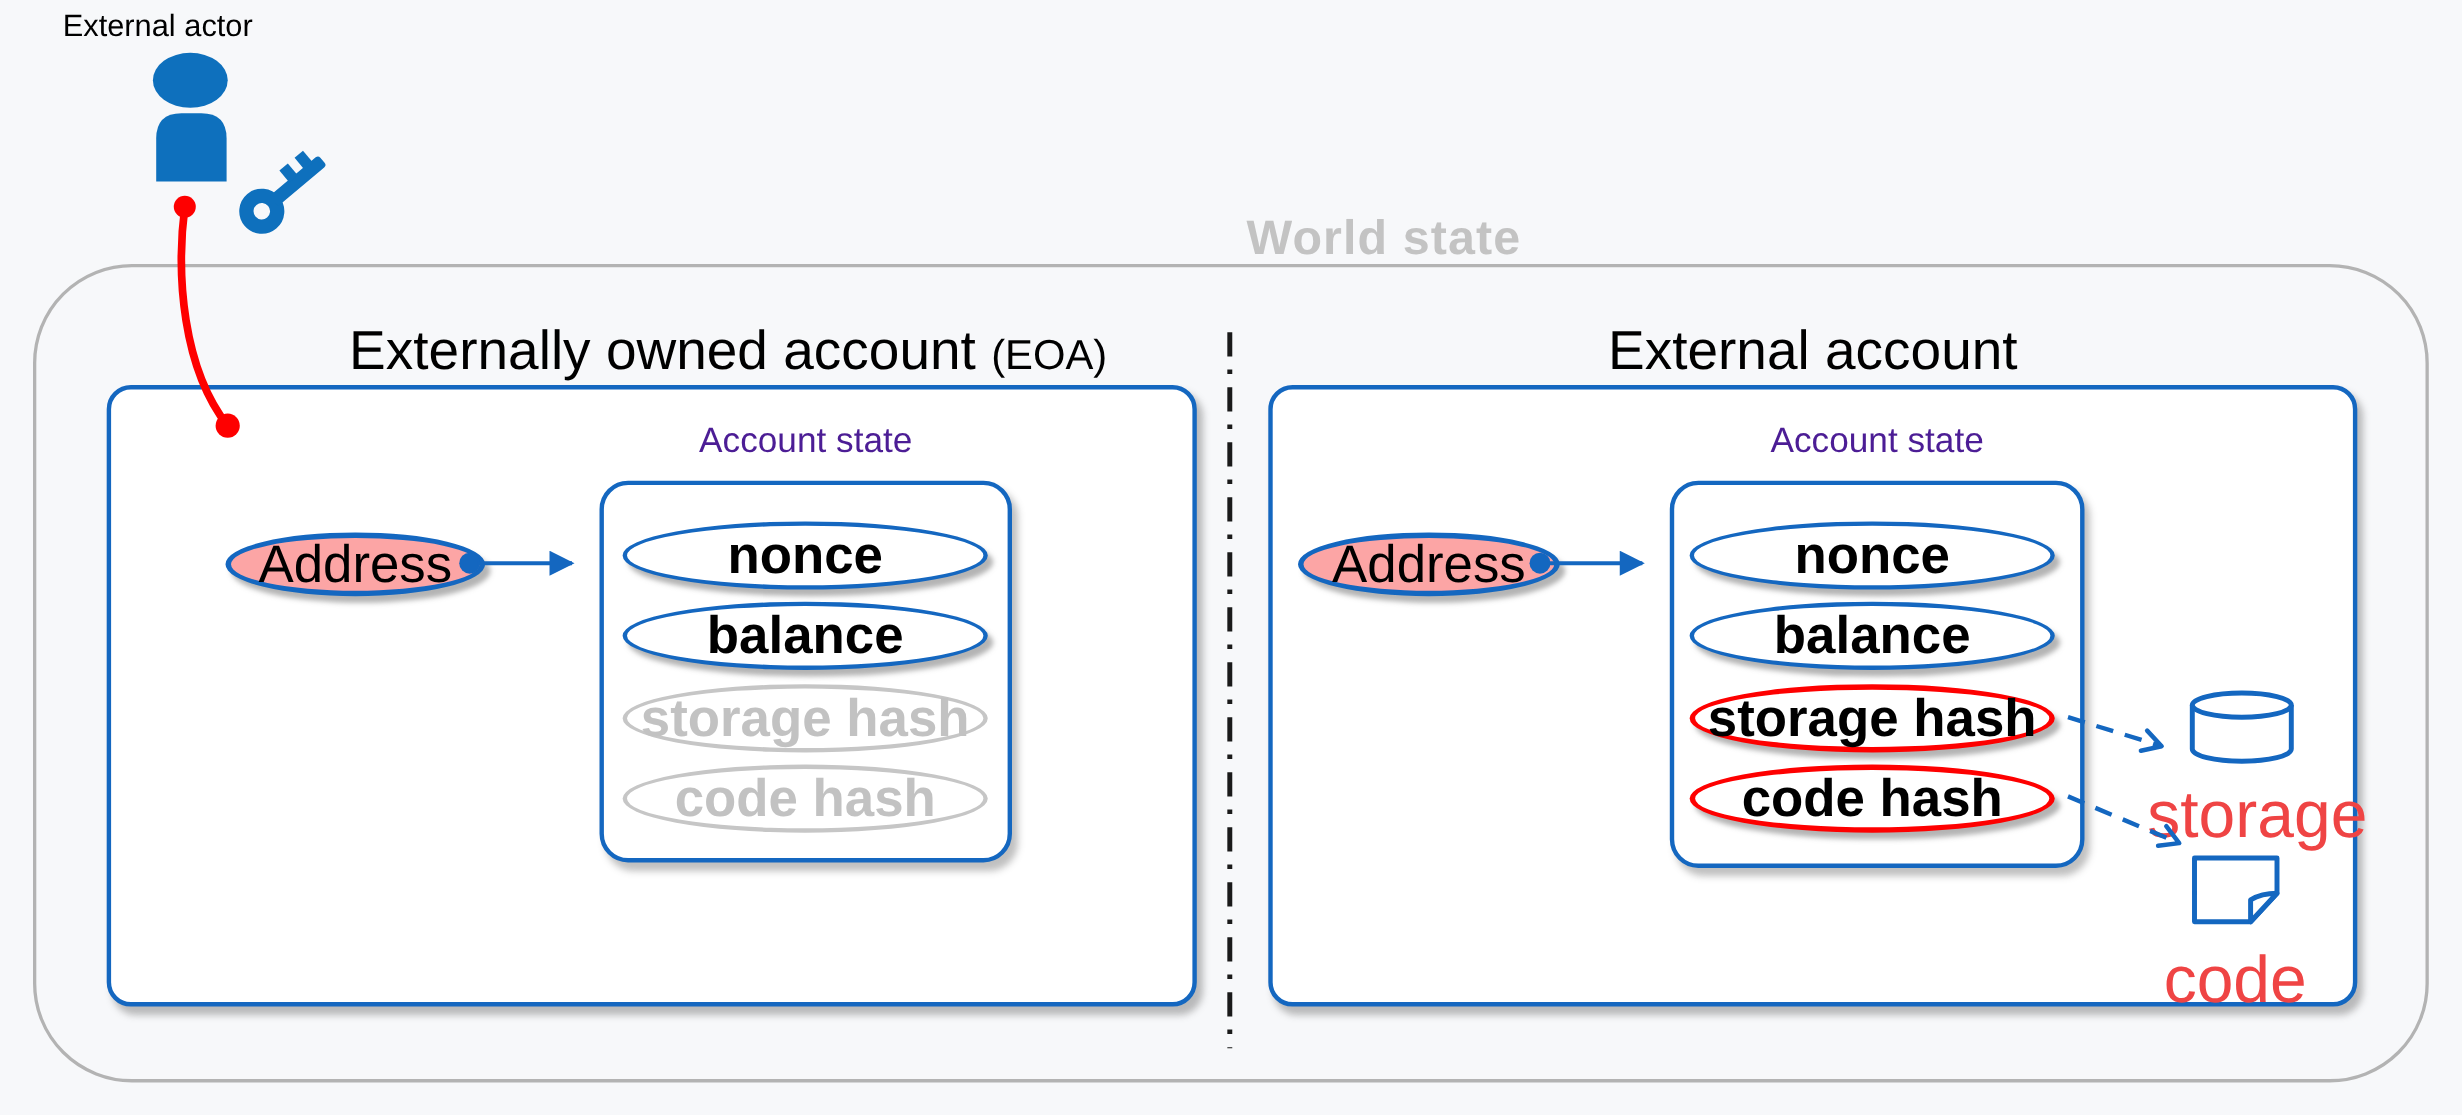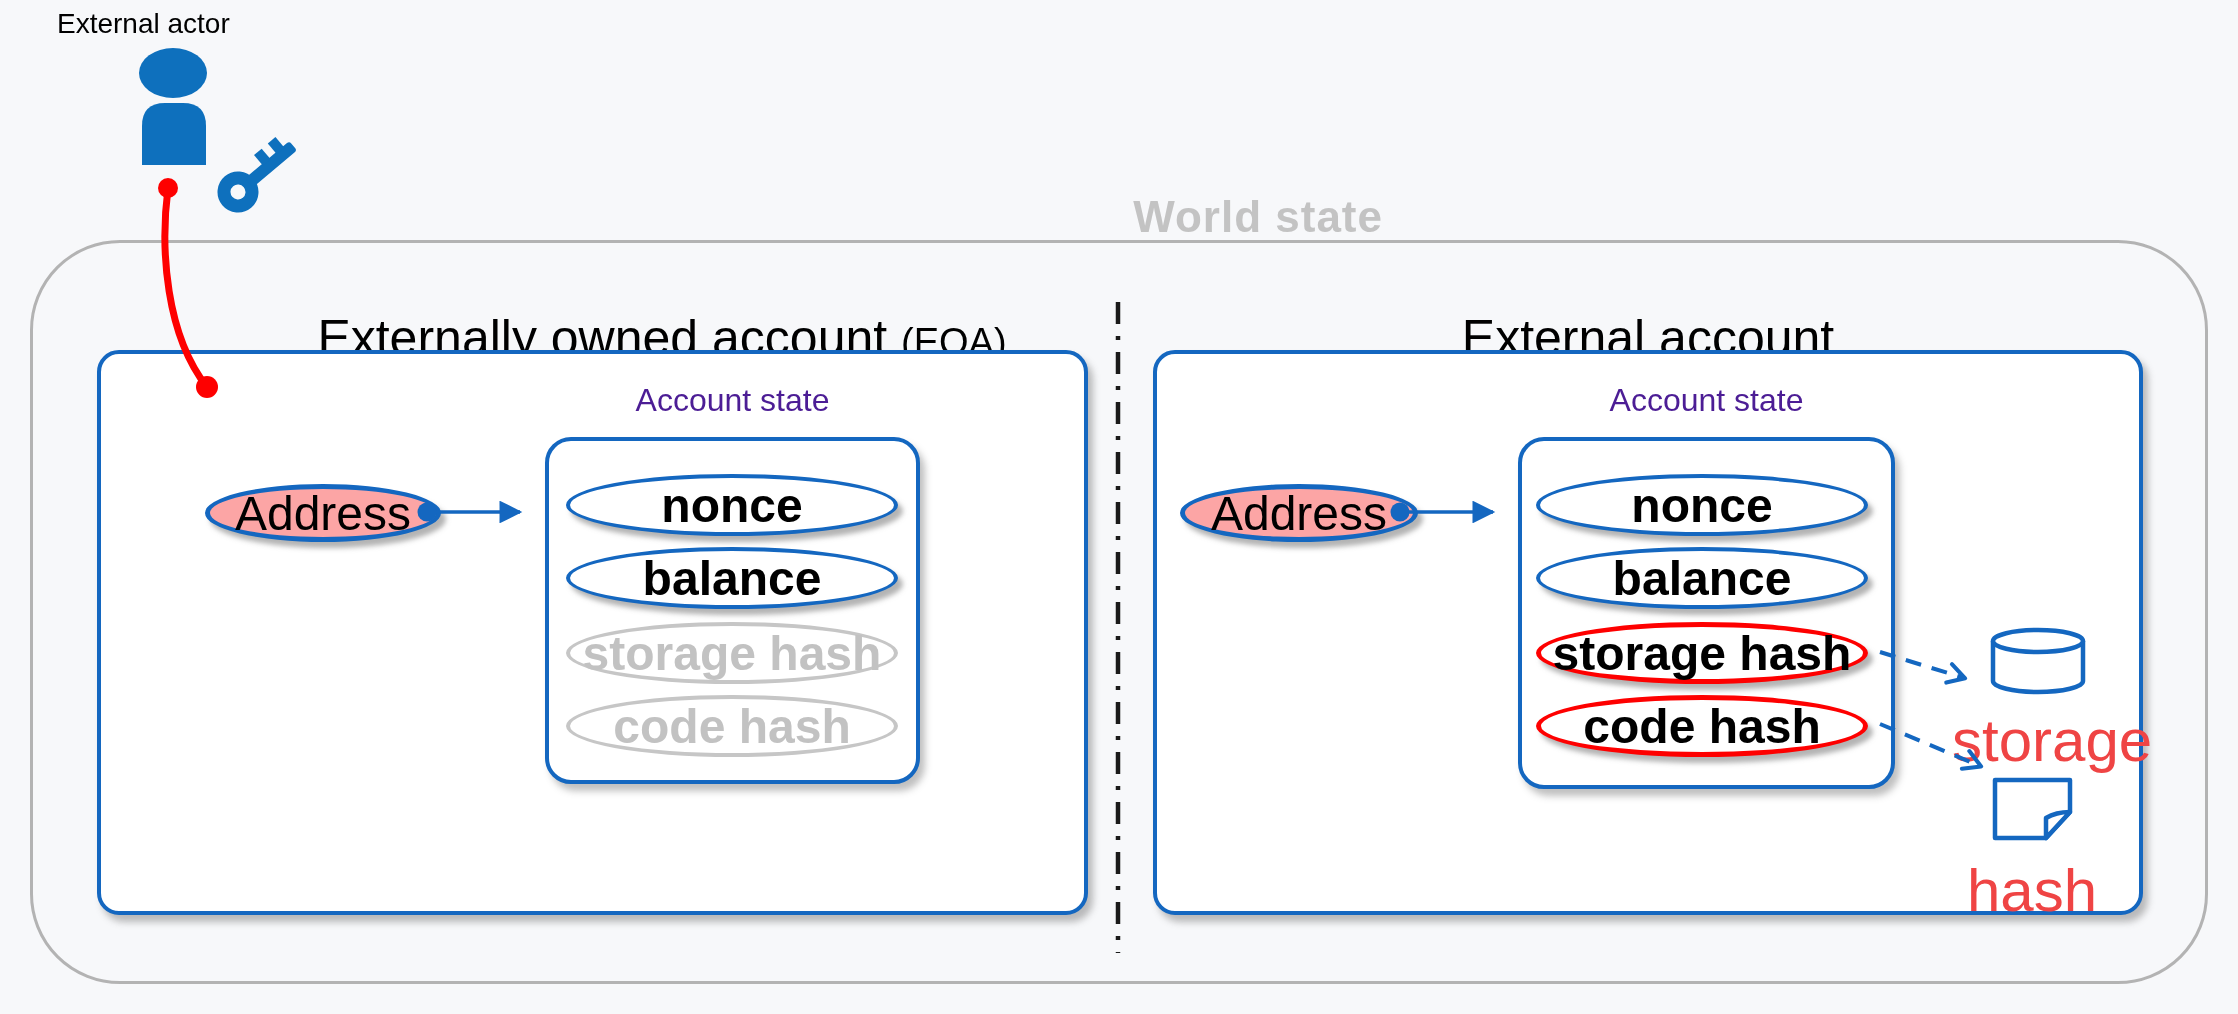--- a/index.html
+++ b/index.html
@@ -27,21 +27,21 @@
   .account-box{
     border:4px solid #1467C0;border-radius:22px;background:#FFFFFF;
     box-sizing:border-box;
     box-shadow:5px 7px 7px rgba(90,90,90,0.40);
   }
   .eoa-box{left:97px;top:350px;width:991px;height:565px;}
   .contract-box{left:1153px;top:350px;width:990px;height:565px;}
 
   .section-title{
     top:290px;height:56px;line-height:56px;text-align:center;
-    font-size:50px;color:#000;margin-top:20px;
+    font-size:50px;color:#000;
   }
   .section-title .suffix{font-size:38px;}
   .eoa-title{left:167px;width:990px;}
   .contract-title{left:1153px;width:990px;}
 
   
   .state-box{
     border:4px solid #1467C0;border-radius:26px;background:#FFFFFF;
     box-sizing:border-box;
     box-shadow:5px 7px 7px rgba(90,90,90,0.38);
@@ -144,21 +144,21 @@
     <span class="label">balance</span>
   </div>
   <div class="abs field red col-right row-2">
     <span class="label">storage hash</span>
   </div>
   <div class="abs field red col-right row-3">
     <span class="label">code hash</span>
   </div>
 
   <div class="abs icon-caption storage-caption label">storage</div>
-  <div class="abs icon-caption code-caption label">hash</div>
+  <div class="abs icon-caption code-caption label">code</div>
 
   <svg class="overlay" width="2238" height="1014" viewBox="0 0 2238 1014">
     <defs>
       <marker id="arrowSolid" viewBox="0 0 10 10" refX="9" refY="5" markerWidth="7.5" markerHeight="6.5" orient="auto-start-reverse">
         <path d="M0,0 L10,5 L0,10 Z" fill="#1467C0"></path>
       </marker>
       <marker id="arrowOpen" viewBox="0 0 10 10" refX="8" refY="5" markerWidth="6" markerHeight="6" orient="auto-start-reverse">
         <path d="M1.5,1 L8.5,5 L1.5,9" fill="none" stroke="#1467C0" stroke-width="1.7" stroke-linecap="round" stroke-linejoin="round"></path>
       </marker>
     </defs>

